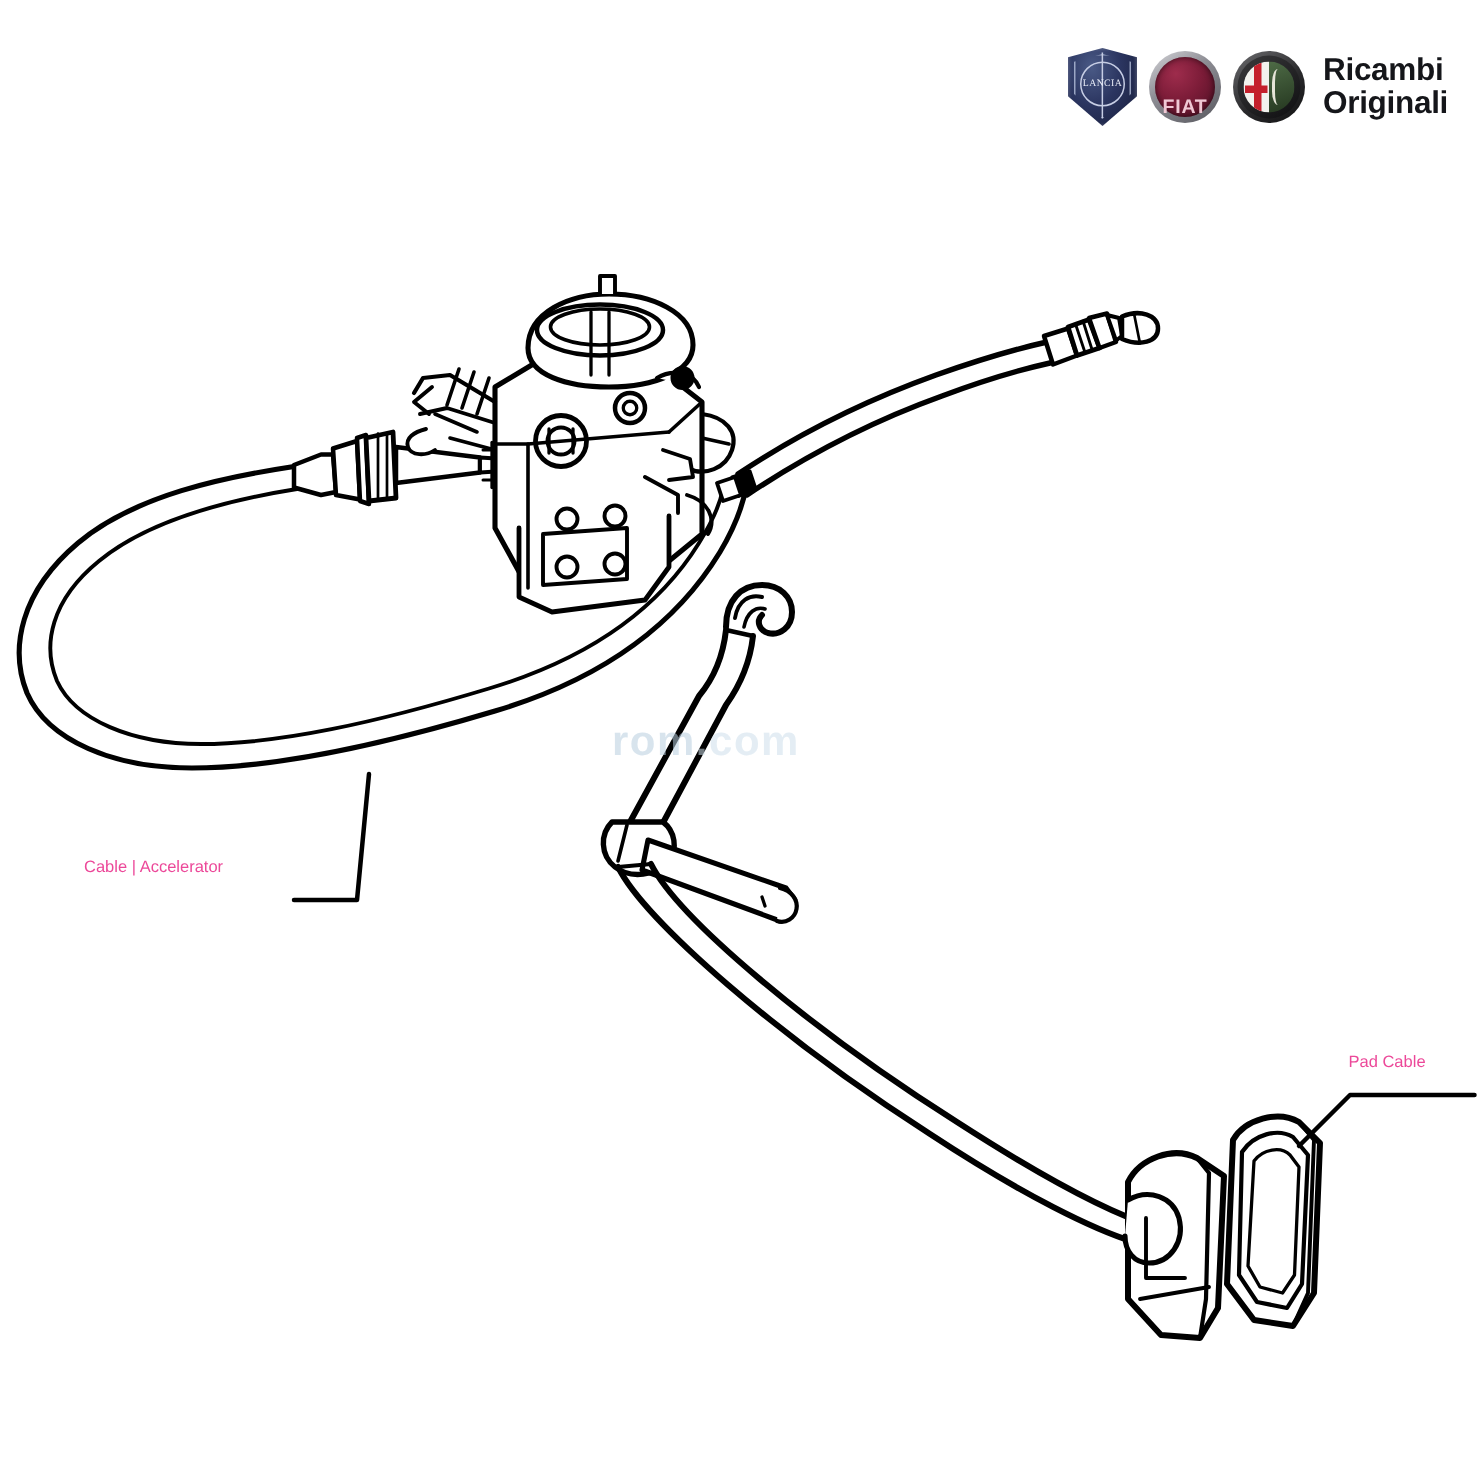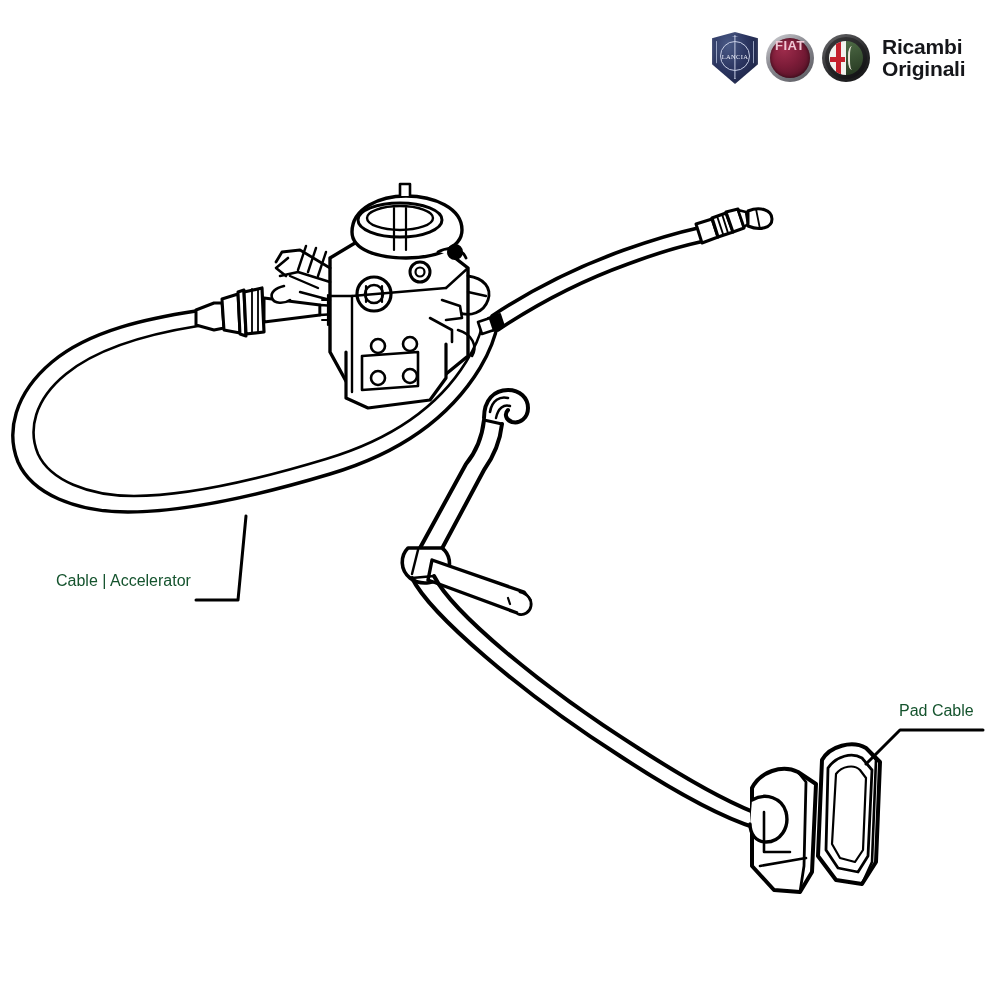--- a/index.html
+++ b/index.html
@@ -53,21 +53,21 @@
   
   .badge-fiat{width:48px;height:48px;}
   .fiat-outer{
     position:absolute;inset:0;border-radius:50%;
     background:linear-gradient(145deg,#d8d8dc 0%,#8e8e95 40%,#57575d 100%);
   }
   .fiat-inner{
     position:absolute;left:4px;top:4px;right:4px;bottom:4px;border-radius:50%;
     background:radial-gradient(circle at 35% 28%, #9e2c4c 0%, #7c1c38 45%, #4a0f22 100%);
     box-shadow:inset 0 0 4px rgba(0,0,0,.6);
-    display:flex;align-items:flex-start;justify-content:center;
+    display:flex;align-items:flex-end;justify-content:center;
   }
   .fiat-word{
     color:#f0c8d4;font-size:13px;font-weight:bold;letter-spacing:.5px;
     font-family:"Liberation Sans", sans-serif;
   }
 
   
   .badge-alfa{width:48px;height:48px;}
   .alfa-ring{
     position:absolute;inset:0;border-radius:50%;
@@ -98,22 +98,22 @@
     line-height:1.04;
     letter-spacing:-0.2px;
     margin-left:4px;
     font-family:"Liberation Sans", sans-serif;
     white-space:nowrap;
   }
 
   
   .callout{
     position:absolute;
-    color:#14532d;
-    font-size:16px;
+    color:#ec4899;
+    font-size:11px;
     font-family:"Liberation Sans", sans-serif;
     white-space:nowrap;
   }
   #callout-cable{left:56px;top:572px;}
   #callout-pad{left:899px;top:702px;}
 
   
   .watermark{
     position:absolute;
     left:408px;top:478px;
@@ -281,20 +281,23 @@
         <path d="M 836 774 C 842 766, 854 764, 860 770 L 866 778 L 863 850 L 855 862
                  L 840 858 L 832 844 Z" fill="none" stroke="#000" stroke-width="2.2"></path>
         <path d="M 866 748 L 876 760 L 872 862 L 862 884" fill="none" stroke="#000" stroke-width="2.6"></path>
       </g>
 
       <path id="leader-cable" d="M 196 600 L 238 600 L 246 516" fill="none" stroke="#000" stroke-width="3"></path>
       <path id="leader-pad" d="M 983 730 L 900 730 L 866 764" fill="none" stroke="#000" stroke-width="3"></path>
     </g>
   </svg>
 
+  <div class="watermark">
+    <span>rom</span><span class="dim">.com</span>
+  </div>
 
   <div class="brand-block">
 
     <div class="badge badge-lancia">
       <div class="lancia-shield"></div>
       <div class="lancia-inner"></div>
       <div class="lancia-spoke"></div>
       <div class="lancia-ring"></div>
       <div class="lancia-word">LANCIA</div>
     </div>

